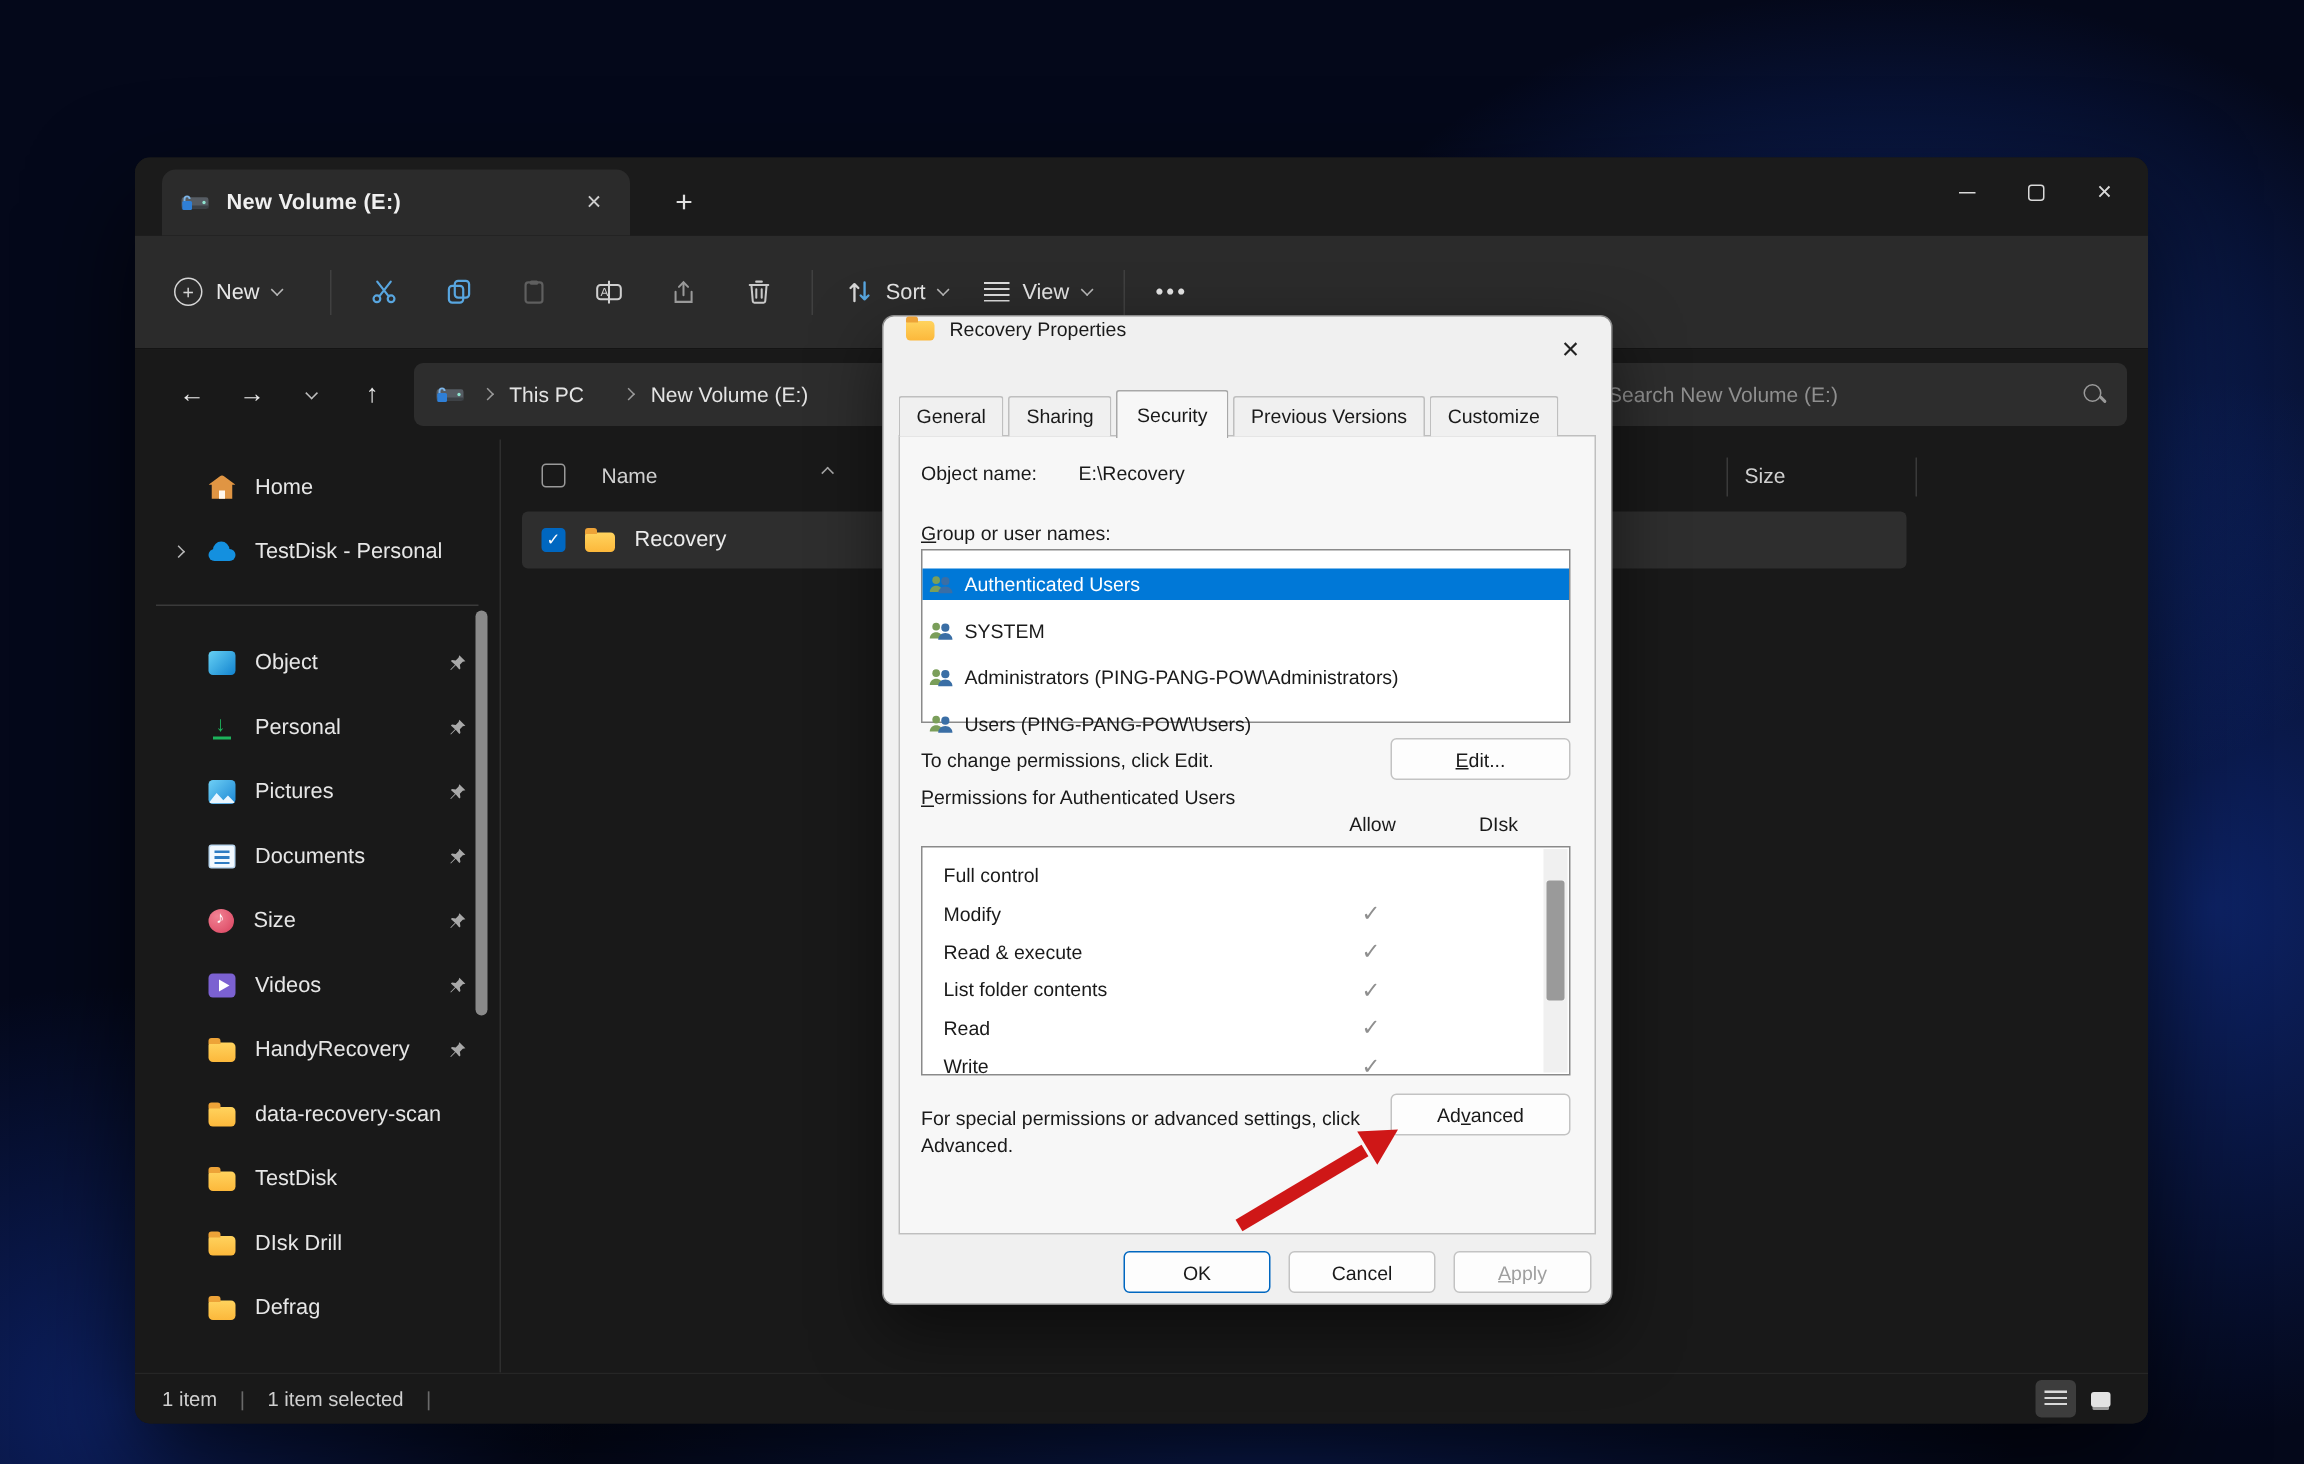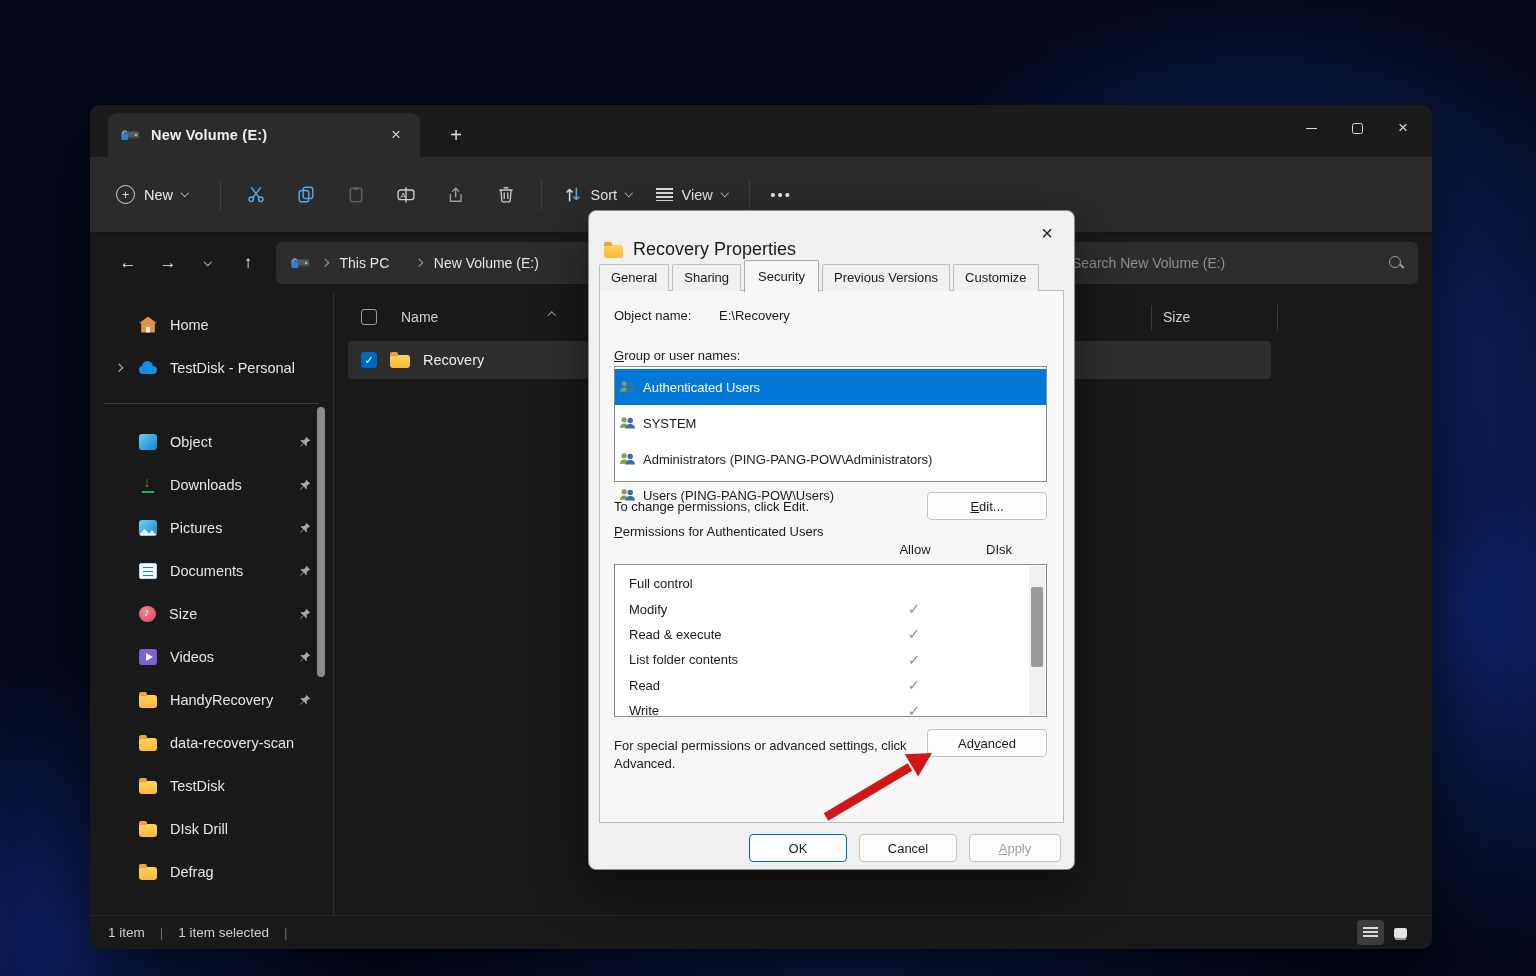--- a/index.html
+++ b/index.html
@@ -120,33 +120,33 @@
   .vt { width:27px; height:25px; display:grid; place-items:center; border-radius:4px; }
   .vt.active { background:#3d3d3d; }
   .vt-lines { display:block; width:15px; height:12px;
     background:repeating-linear-gradient(to bottom,#d9d9d9 0 1.6px,transparent 1.6px 4.2px); }
   .vt-thumb { display:block; width:13px; height:10px; background:#e3e3e3; border-radius:2px; box-shadow:0 3px 0 -1px #9a9a9a; }
 
   
   .dialog { position:absolute; left:588px; top:210px; width:487px; height:660px; background:#f0f0f0;
     border:1px solid #8c8c8c; border-radius:8px; box-shadow:0 18px 45px rgba(0,0,0,.5);
     color:#1a1a1a; font-size:13px; z-index:10; }
-  .dlg-title { position:absolute; left:15px; top:28px; display:flex; align-items:center; gap:10px; font-size:18px; }
+  .dlg-title { position:absolute; left:15px; top:0; display:flex; align-items:center; gap:10px; font-size:13px; }
   .dlg-title .ic-folder { width:19px; }
   .dlg-close { position:absolute; right:12px; top:7px; width:30px; height:30px; display:grid; place-items:center;
     font-size:20px; color:#222; border-radius:5px; }
   .dlg-tabs { position:absolute; left:10px; top:49px; display:flex; align-items:flex-end; z-index:3; }
   .dlg-tab { padding:5px 11px 6px; background:#f0f0f0; border:1px solid #bfbfbf; border-bottom:none;
     border-radius:2px 2px 0 0; margin-right:3px; color:#1a1a1a; }
   .dlg-tab.active { background:#f7f7f7; padding:8px 13px 8px; margin-bottom:-1px; border-color:#a8a8a8; }
   .dlg-panel { position:absolute; left:10px; right:10px; top:79px; height:533px; background:#f7f7f7;
     border:1px solid #bfbfbf; z-index:1; }
   .dlg-el { position:absolute; z-index:2; }
   .listbox { background:#fff; border:1px solid #8a8a8a; }
-  .user-row { height:36px; display:flex; align-items:center; gap:7px; padding-left:4px; white-space:nowrap; }
+  .user-row { height:21px; display:flex; align-items:center; gap:7px; padding-left:4px; white-space:nowrap;margin-top:10px; }
   .user-row.selected { background:#0078d7; color:#fff; }
   .btn { position:absolute; z-index:2; width:120px; height:28px; background:#fdfdfd; border:1px solid #c3c3c3;
     border-radius:4px; display:grid; place-items:center; font-size:13px; color:#1a1a1a; }
   .btn.default { border:1.5px solid #0067c0; }
   .btn.disabled { color:#9f9f9f; }
   .perm-row { position:relative; height:25.4px; display:flex; align-items:center; padding-left:14px; }
   .perm-check { position:absolute; left:274px; width:50px; text-align:center; color:#8f8f8f; font-size:15px; }
   .perm-scroll { position:absolute; right:1px; top:1px; bottom:1px; width:16px; background:#f0f0f0; }
   .perm-thumb { position:absolute; left:2px; top:21px; width:12px; height:80px; background:#9a9a9a; border-radius:2px; }
   .hdr-col { position:absolute; z-index:2; width:52px; text-align:center; }
@@ -324,21 +324,21 @@
               <span class="pin">
                 <svg width="12" height="12" viewBox="0 0 16 16">
                   <path d="M9.6 1l5.4 5.4-2.3.5-2.6 2.6.5 3.3-1 1-3.2-3.7-4.2 4.2-.6-.6 4.2-4.2L2.1 6.3l1-1 3.3.5 2.6-2.6z" fill="#a8a8a8"></path>
                 </svg>
               </span>
             </div>
 
             <div class="side-item">
               <span class="slot"></span>
               <span class="ic ic-downloads"></span>
-              <span class="side-label">Downloads</span>
+              <span class="side-label">Personal</span>
               <span class="pin">
                 <svg width="12" height="12" viewBox="0 0 16 16">
                   <path d="M9.6 1l5.4 5.4-2.3.5-2.6 2.6.5 3.3-1 1-3.2-3.7-4.2 4.2-.6-.6 4.2-4.2L2.1 6.3l1-1 3.3.5 2.6-2.6z" fill="#a8a8a8"></path>
                 </svg>
               </span>
             </div>
 
             <div class="side-item">
               <span class="slot"></span>
               <span class="ic ic-pictures"></span>

